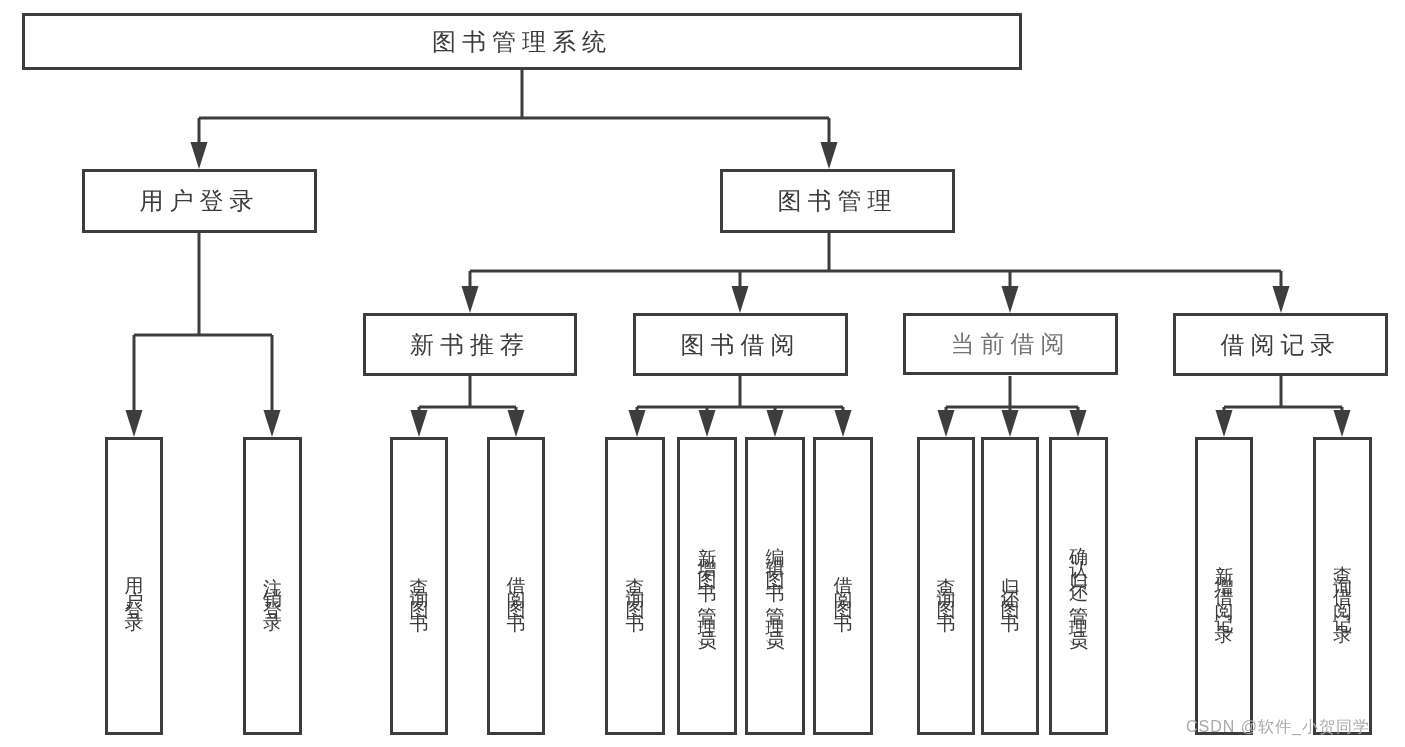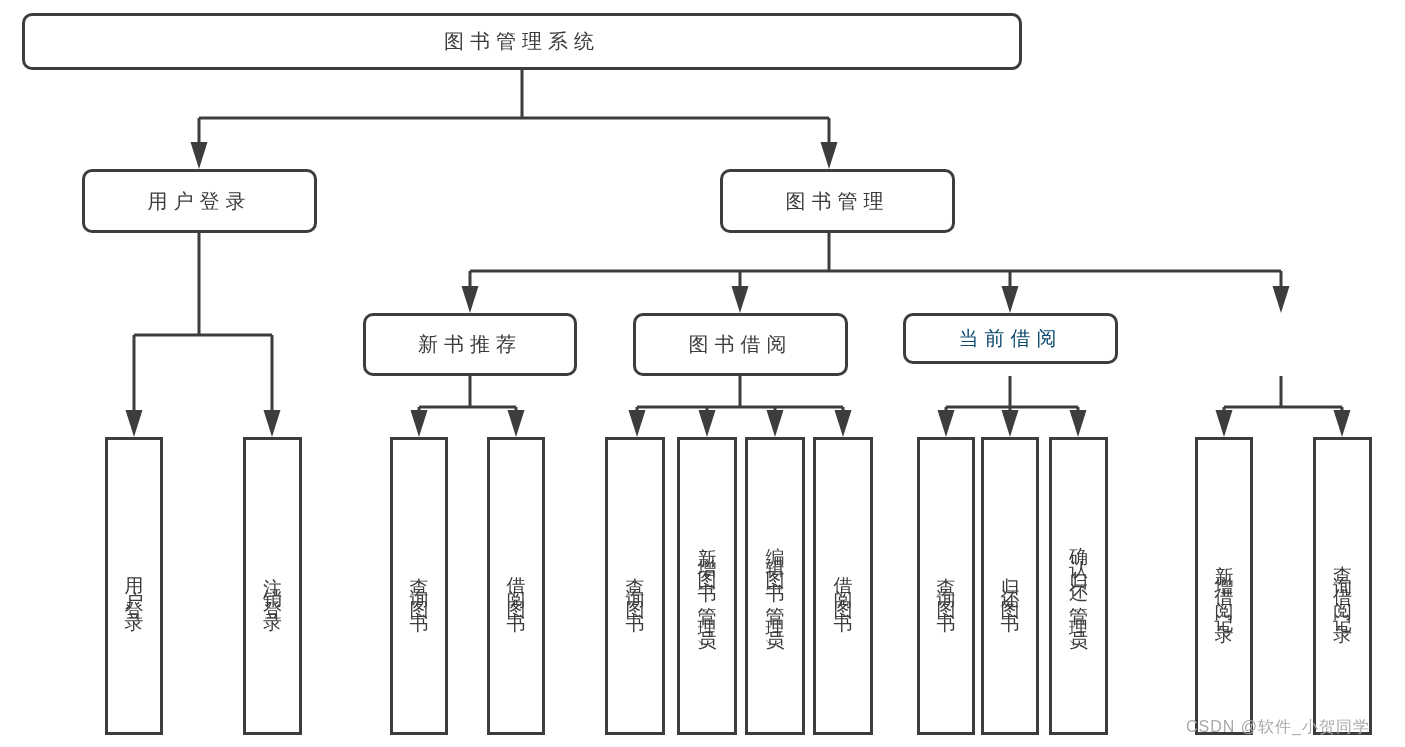--- a/index.html
+++ b/index.html
@@ -22,23 +22,22 @@
     box-sizing: border-box;
     border: 3px solid #3d3d3d;
     background: #ffffff;
     color: #3b3b3b;
     display: flex;
     align-items: center;
     justify-content: center;
     white-space: nowrap;
   }
   .h-node {
-    font-size: 20px;
+    font-size: 24px;
     letter-spacing: 6px;
-    border-radius: 10px;
   }
   .v-node {
     writing-mode: vertical-rl;
     text-orientation: mixed;
     font-size: 19px;
     letter-spacing: 12px;
   }
   .watermark {
     position: absolute;
     left: 1186px;
@@ -85,21 +84,22 @@
     </g>
   </svg>
 
   <div class="node h-node" style="left: 22px; top: 13px; width: 1000px; height: 57px; border-color: rgb(61, 61, 61); color: rgb(59, 59, 59);">图书管理系统</div>
 
   <div class="node h-node" style="left: 82px; top: 169px; width: 235px; height: 64px; border-color: rgb(61, 61, 61); color: rgb(59, 59, 59);">用户登录</div>
   <div class="node h-node" style="left: 712px; top: 169px; width: 235px; height: 64px; border-color: rgb(61, 61, 61); color: rgb(59, 59, 59); margin-left: 8px;">图书管理</div>
 
   <div class="node h-node" style="left: 633px; top: 313px; width: 215px; height: 63px; border-color: rgb(61, 61, 61); color: rgb(59, 59, 59);">图书借阅</div>
   <div class="node h-node" style="left: 363px; top: 313px; width: 214px; height: 63px; border-color: rgb(61, 61, 61); color: rgb(59, 59, 59);">新书推荐</div>
-  <div class="node h-node" style="left: 903px; top: 313px; width: 215px; height: 51px; border-color: rgb(61, 61, 61); color: #0c4a6e;">当前借阅</div>
+  <div class="node h-node" style="left: 903px; top: 313px; width: 215px; height: 62px; border-color: rgb(61, 61, 61); color: #737373;">当前借阅</div>
+  <div class="node h-node" style="left: 1173px; top: 313px; width: 215px; height: 63px; border-color: rgb(61, 61, 61); color: rgb(59, 59, 59);">借阅记录</div>
 
   <div class="node v-node" style="left: 105px; top: 437px; width: 58px; height: 298px; border-color: rgb(61, 61, 61); color: rgb(59, 59, 59);">用户登录</div>
   <div class="node v-node" style="left: 243px; top: 437px; width: 59px; height: 298px; border-color: rgb(61, 61, 61); color: rgb(59, 59, 59);">注销登录</div>
 
   <div class="node v-node" style="left: 390px; top: 437px; width: 58px; height: 298px; border-color: rgb(61, 61, 61); color: rgb(59, 59, 59);">查询图书</div>
   <div class="node v-node" style="left: 487px; top: 437px; width: 58px; height: 298px; border-color: rgb(61, 61, 61); color: rgb(59, 59, 59);">借阅图书</div>
 
   <div class="node v-node" style="left: 605px; top: 437px; width: 60px; height: 298px; border-color: rgb(61, 61, 61); color: rgb(59, 59, 59);">查询图书</div>
   <div class="node v-node" style="left: 677px; top: 437px; width: 60px; height: 298px; border-color: rgb(61, 61, 61); color: rgb(59, 59, 59);">新增图书（管理员）</div>
   <div class="node v-node" style="left: 745px; top: 437px; width: 60px; height: 298px; border-color: rgb(61, 61, 61); color: rgb(59, 59, 59);">编辑图书（管理员）</div>

